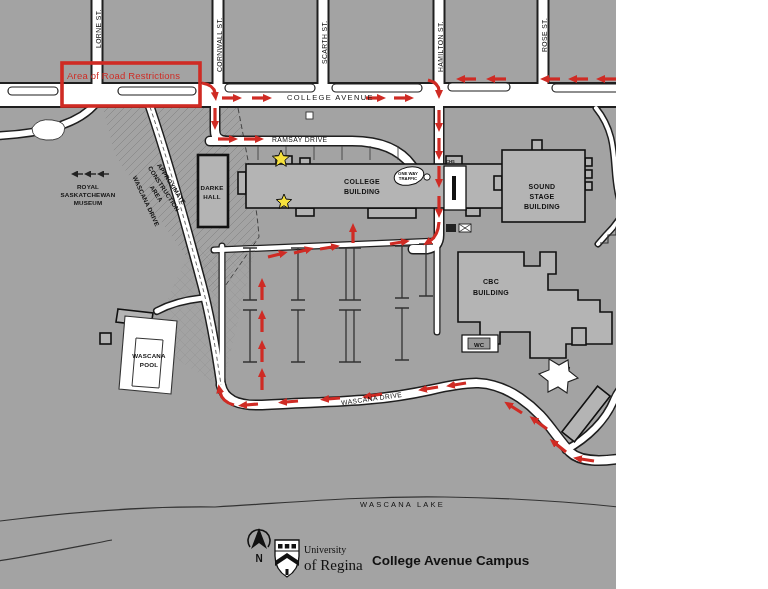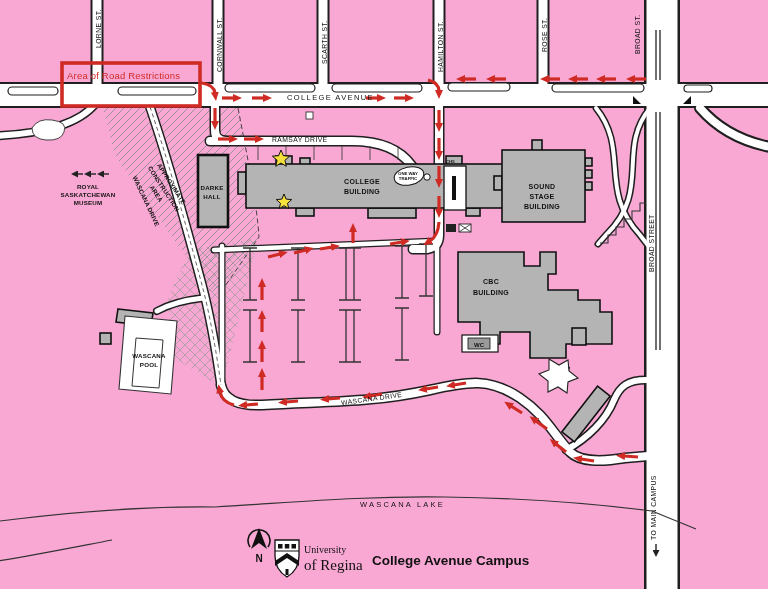--- a/index.html
+++ b/index.html
@@ -1,16 +1,16 @@
 <!DOCTYPE html>
 <html><head>
 <meta charset="utf-8">
 <style>
   html,body{margin:0;padding:0;background:#fff;}
-  .stage{position:relative;width:768px;height:589px;background:#f9a8d4;overflow:hidden;}
+  .stage{position:relative;width:616px;height:589px;background:#a3a3a3;overflow:hidden;}
   svg{position:absolute;left:0;top:0;}
   text{font-family:"Liberation Sans",sans-serif;fill:#111;}
   .st{font-size:6.8px;letter-spacing:.4px;}
   .av{font-size:7.5px;letter-spacing:1.4px;}
   .bld{font-size:7px;font-weight:bold;letter-spacing:.3px;}
   .sm{font-size:6.2px;font-weight:bold;letter-spacing:.2px;}
   .tiny{font-size:4.3px;font-weight:bold;}
   .red{fill:#cf2b24;font-size:9.5px;letter-spacing:.2px;}
   .lake{font-size:7.5px;letter-spacing:2.2px;}
   .title{font-size:13.5px;font-weight:bold;}

